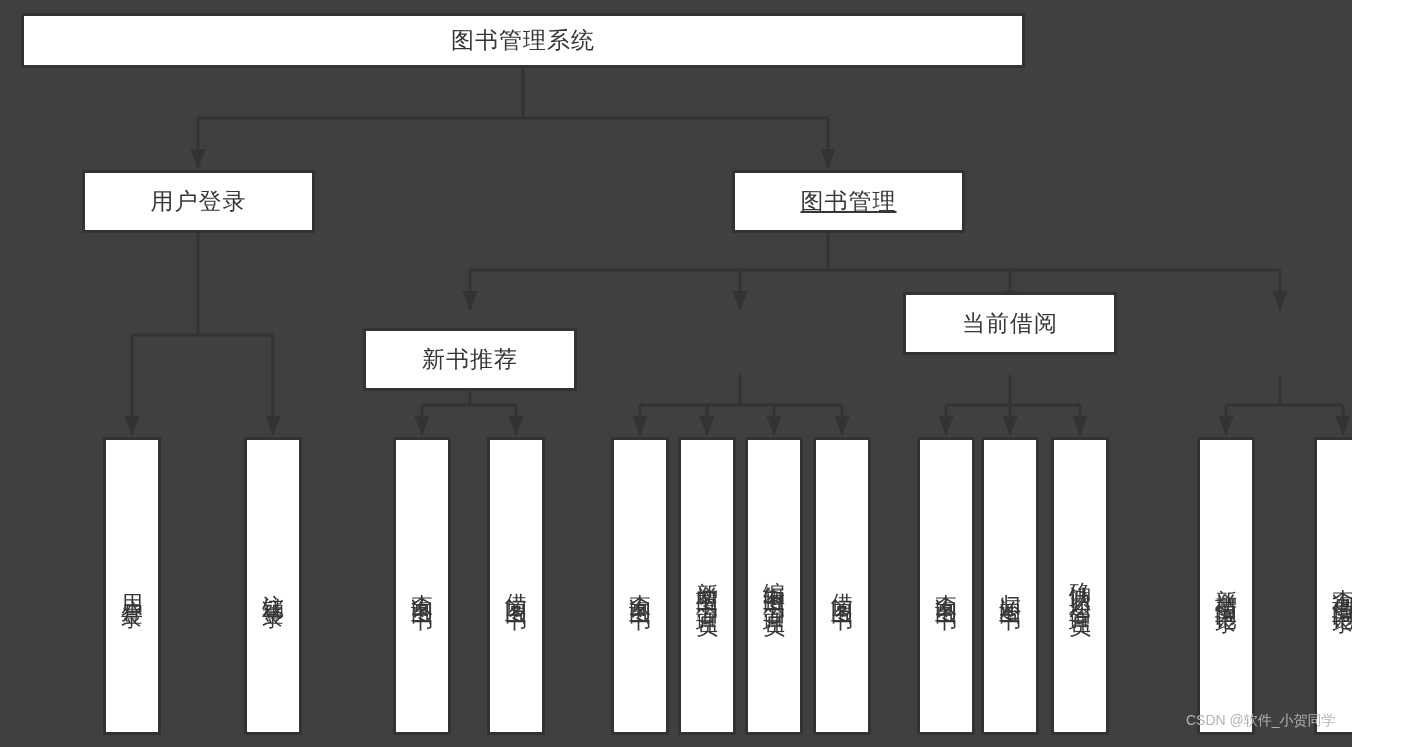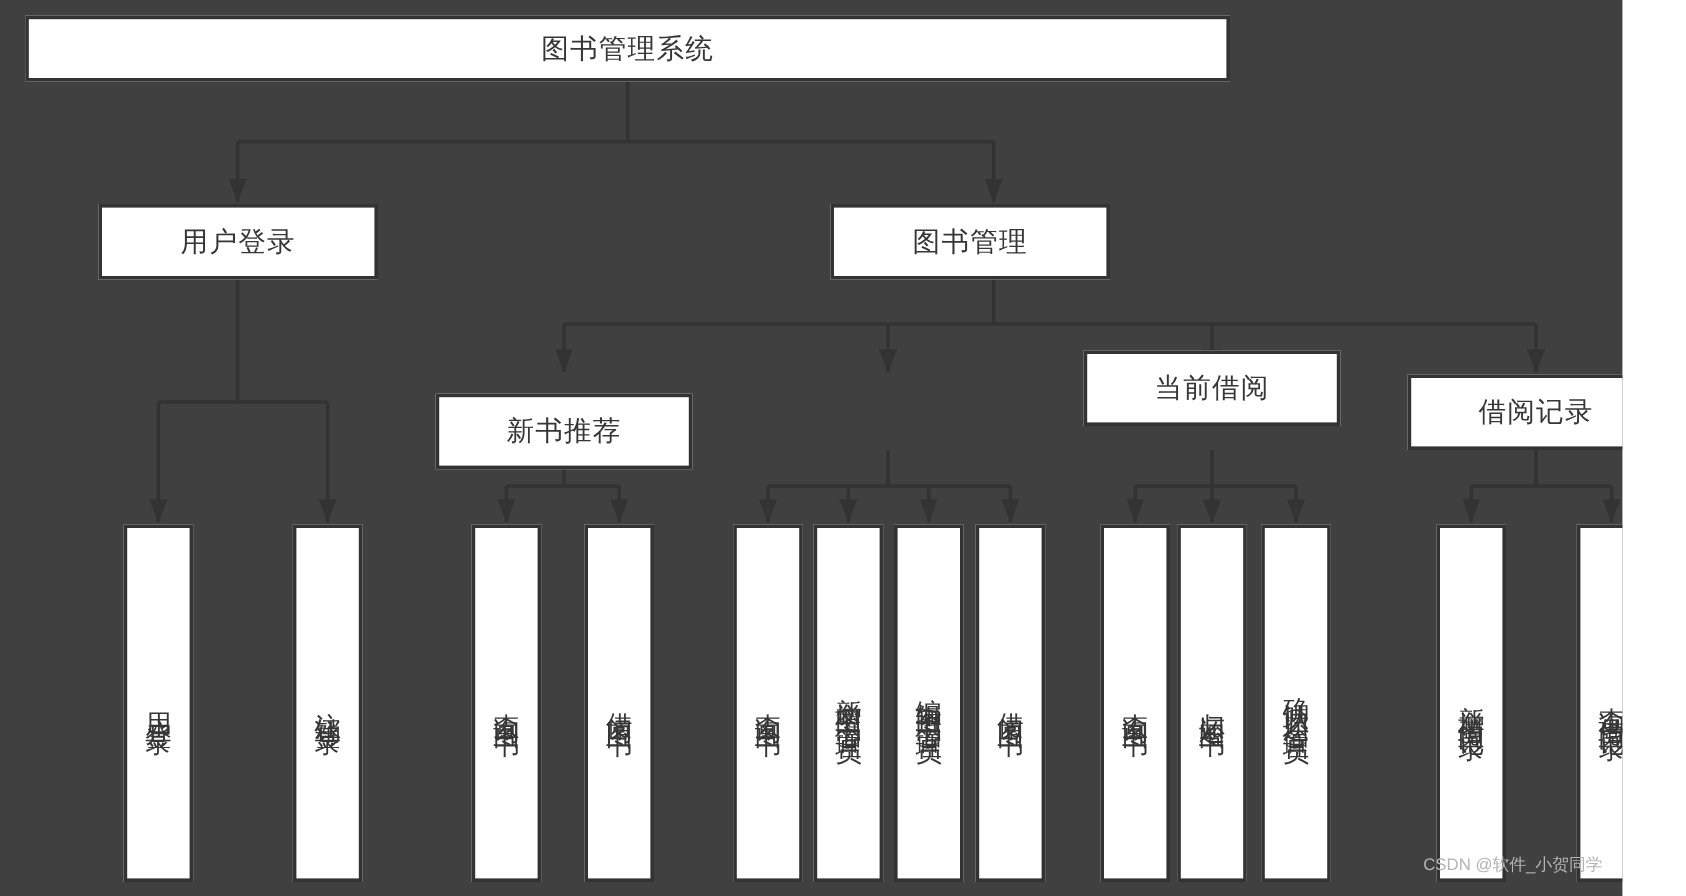--- a/index.html
+++ b/index.html
@@ -92,32 +92,29 @@
     </g>
   </svg>
 
   <div class="node hbox" style="left:21px;top:13px;width:1004px;height:55px;">
     <span>图书管理系统</span>
   </div>
 
   <div class="node hbox" style="left:82px;top:170px;width:233px;height:63px;">
     <span>用户登录</span>
   </div>
-  <div class="node hbox" style="left:692px;top:170px;width:233px;height:63px;">
+  <div class="node hbox" style="left:732px;top:170px;width:233px;height:63px;text-decoration:underline;">
     <span>图书管理</span>
   </div>
 
   <div class="node hbox" style="left:363px;top:328px;width:214px;height:63px;">
     <span>新书推荐</span>
   </div>
   <div class="node hbox" style="left:903px;top:292px;width:214px;height:63px;font-family:Liberation Serif, serif;">
     <span>当前借阅</span>
-  </div>
-  <div class="node hbox" style="left:1173px;top:312px;width:214px;height:63px;">
-    <span>借阅记录</span>
   </div>
 
   <div class="node vbox" style="left:103px;top:437px;">
     <span class="vtext">用户登录</span>
   </div>
   <div class="node vbox" style="left:244px;top:437px;">
     <span class="vtext">注销登录</span>
   </div>
 
   <div class="node vbox" style="left:393px;top:437px;">

